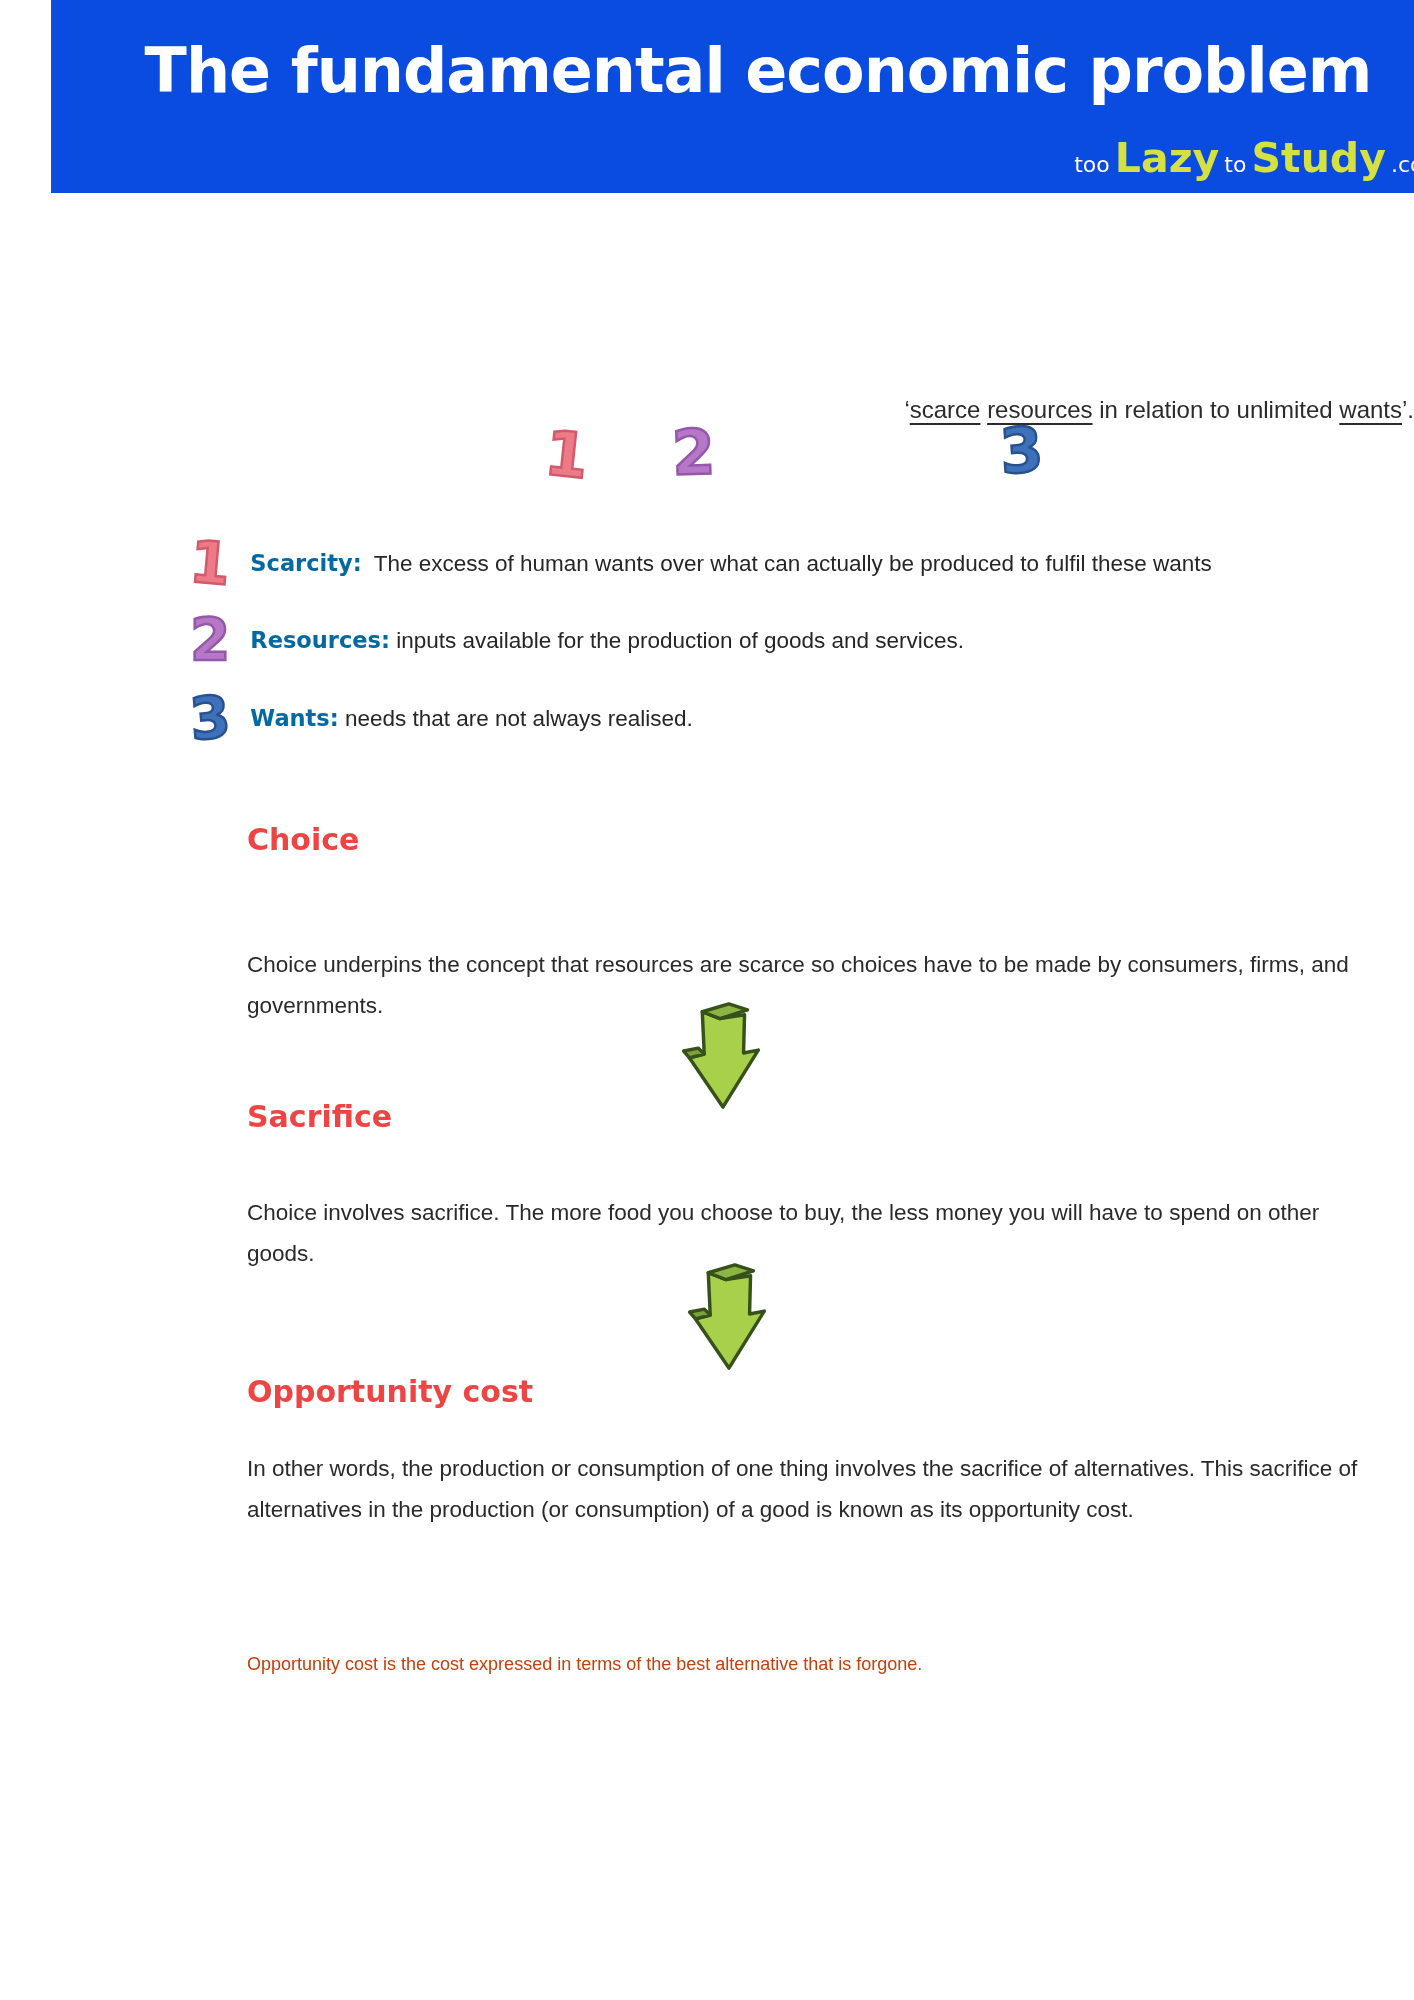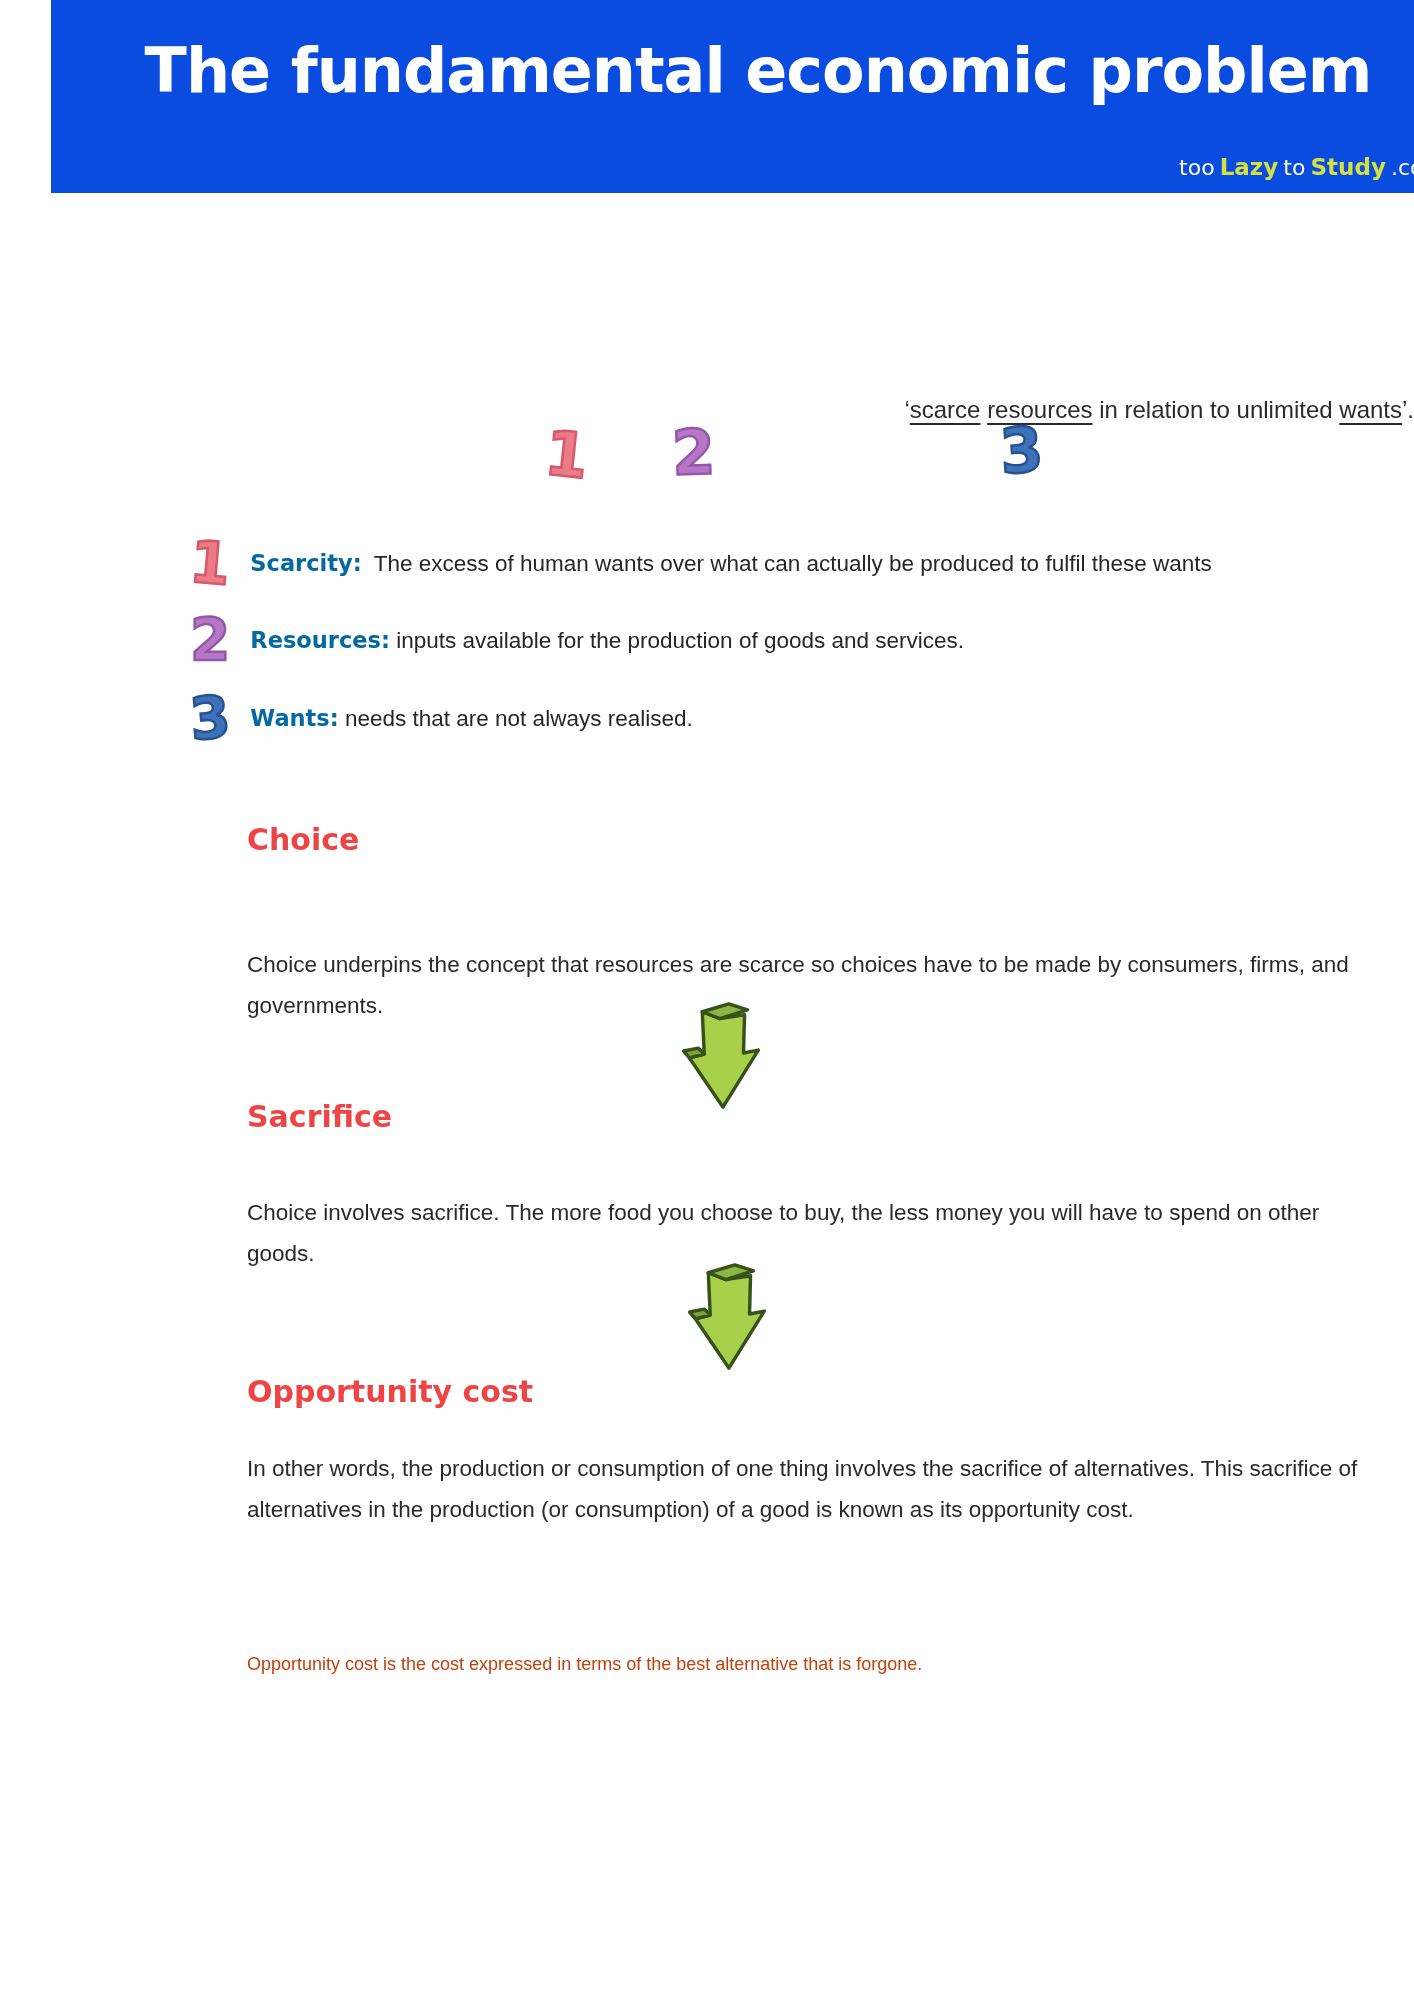--- a/index.html
+++ b/index.html
@@ -30,21 +30,21 @@
     white-space:nowrap;
   }
   .logo {
     position:absolute; right:20px; bottom:14px;
     white-space:nowrap;
     font-family:"DejaVu Sans", sans-serif;
     line-height:1;
   }
   .logo span { vertical-align:baseline; }
   .logo .lg-white { color:#ffffff; font-size:22px; }
-  .logo .lg-yellow { color:#d4e141; font-size:23px; font-weight:bold; }
+  .logo .lg-yellow { color:#d4e141; font-size:41px; font-weight:bold; }
 
   
   .intro-line {
     position:absolute; top:312px; left:225px; right:0;
     text-align:center;
     font-size:23px;
     color:#2b2b2b;
   }
   .quote-line {
     position:absolute; top:396px; left:225px; right:0;

